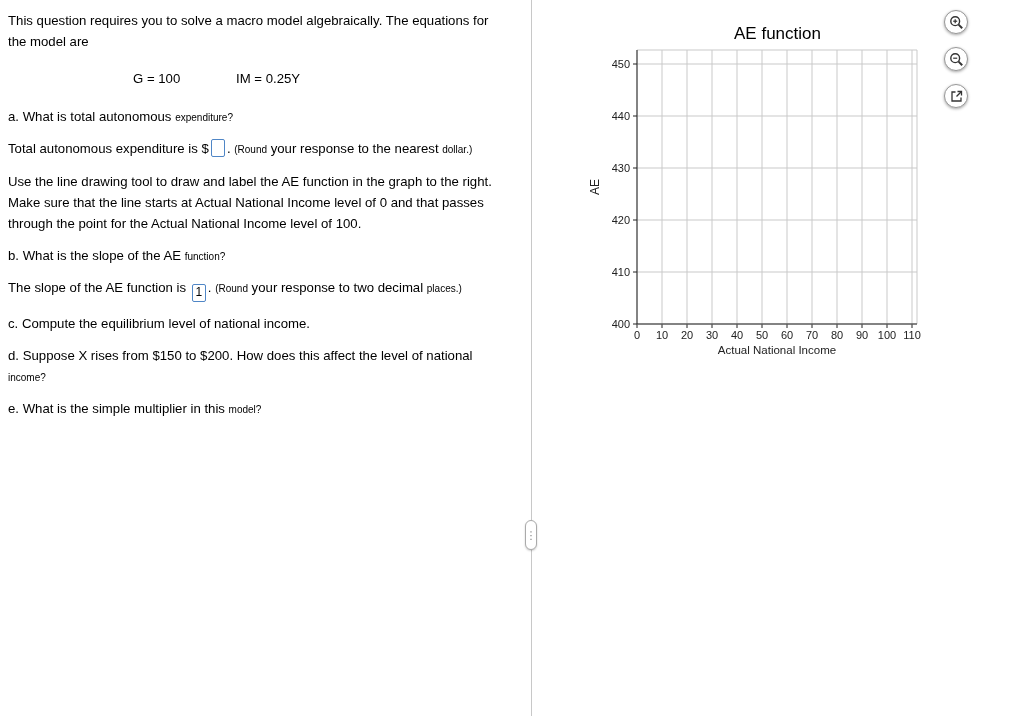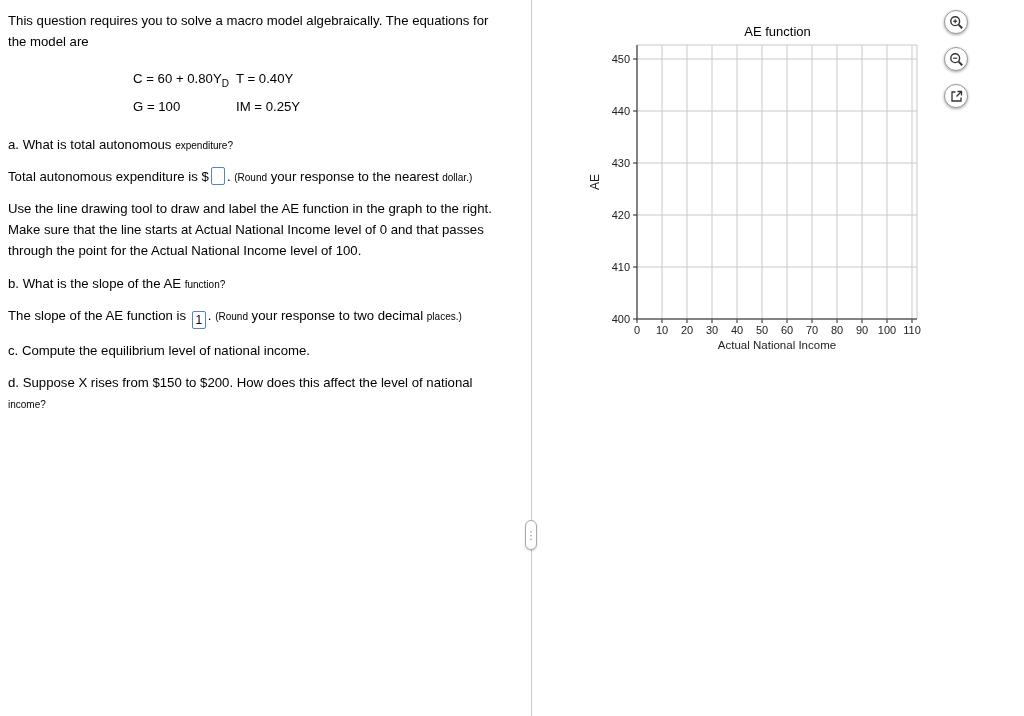--- a/index.html
+++ b/index.html
@@ -30,44 +30,40 @@
 
   
   .divider { width:1px; background:#c8c8c8; height:716px; position:relative; }
   .handle { position:absolute; left:-6px; top:520px; width:12px; height:30px;
             border:1px solid #aaa; border-radius:7px; background:#fff; color:#888;
             display:flex; align-items:center; justify-content:center;
             font-size:11px; line-height:1; box-shadow:0 1px 2px rgba(0,0,0,.2); cursor:col-resize; }
 
   
   .right-pane { flex:1; position:relative; padding:24px 0 0 55px; }
-  .graph-title { margin-left:50px; width:281px; text-align:center; font-size:13px; }
+  .graph-title { margin-left:50px; width:281px; text-align:center; font-size:17px; }
   svg text { font-family:"Liberation Sans", sans-serif; fill:#222; }
 
   .tools { position:absolute; top:10px; right:56px; display:flex; flex-direction:column; gap:13px; }
   .tool-btn { width:24px; height:24px; border-radius:50%; border:1px solid #999; background:#fff;
               display:flex; align-items:center; justify-content:center; padding:0;
               box-shadow:0 1px 3px rgba(0,0,0,.35); cursor:pointer; }
 </style>
 </head>
 <body>
 
 <div class="app">
 
   <div class="left-pane">
 
     <p class="para first">
       <span>This question requires you to solve a macro model algebraically. The equations for the model are</span>
     </p>
 
     <div class="equations">
-      <div class="eq-row">
-        <span class="eq-left"><span>C = 60 + 0.80Y</span><sub>D</sub></span>
-        <span>T = 0.40Y</span>
-      </div>
       <div class="eq-row">
         <span class="eq-left">G = 100</span>
         <span>IM = 0.25Y</span>
       </div>
     </div>
 
     <p class="para"><span>a. What is total autonomous </span><span class="big">expenditure?</span></p>
 
     <p class="para"><span>Total autonomous expenditure is $</span><span class="ansbox"></span><span>. </span><span class="it big">(Round</span><span class="it"> your response to the nearest </span><span class="it big">dollar.)</span></p>
 
@@ -77,20 +73,21 @@
     <p class="para"><span>b. What is the slope of the AE </span><span class="big">function?</span></p>
 
     <p class="para"><span>The slope of the AE function is </span><span class="ansbox">1</span><span>. </span><span class="it big">(Round</span><span class="it"> your response to two decimal </span><span class="it big">places.)</span></p>
 
     <p class="para">c. Compute the equilibrium level of national income.</p>
 
 
     <p class="para"><span>d. Suppose X rises from $150 to $200. How does this affect the level of national </span><span class="big">income?</span></p>
 
 
+    <p class="para"><span>e. What is the simple multiplier in this </span><span class="big">model?</span></p>
 
 
   </div>
 
   <div class="divider">
     <div class="handle">
         <span>⋮</span>
       </div>
   </div>
 

